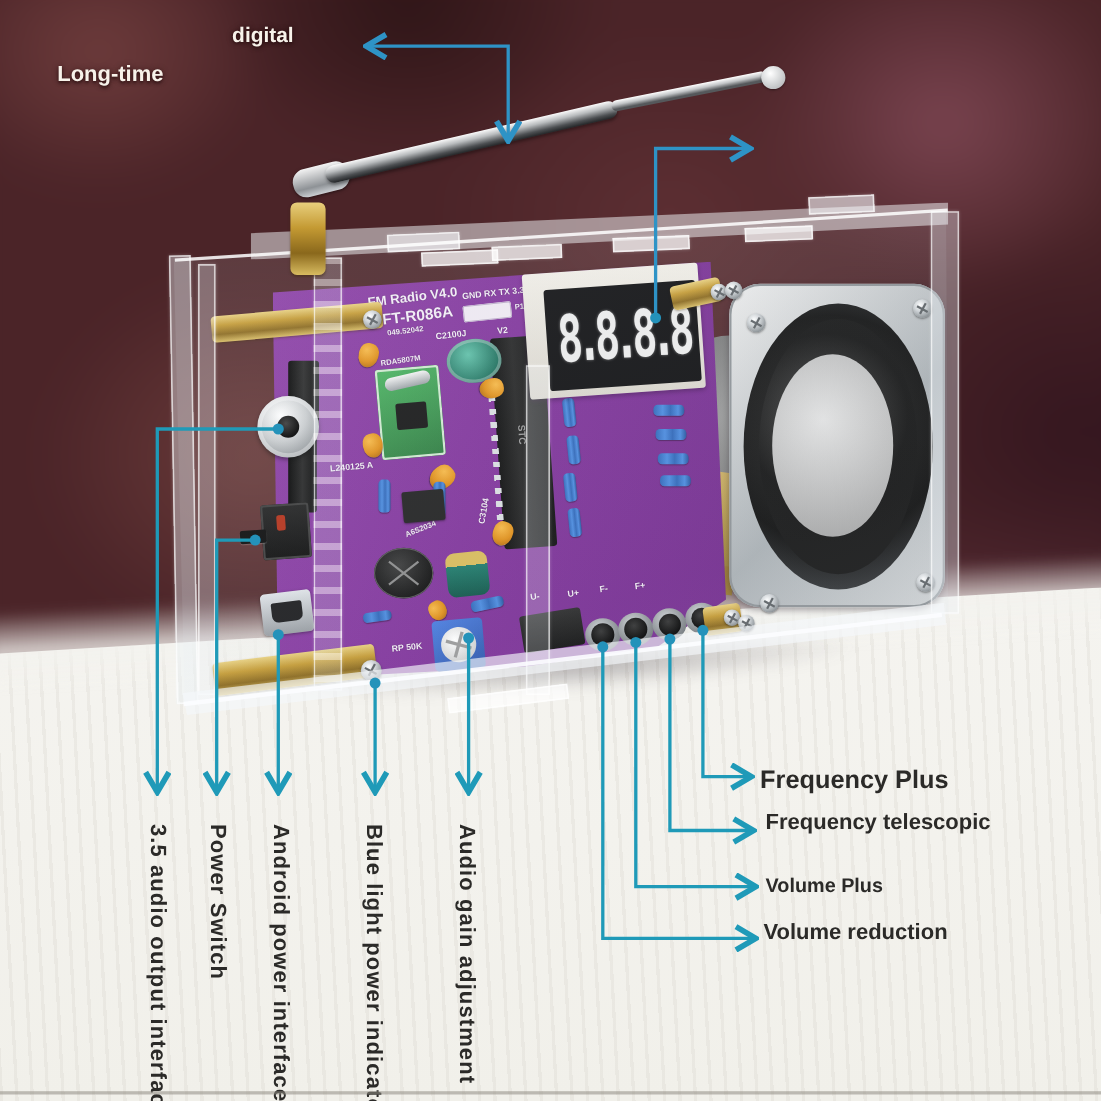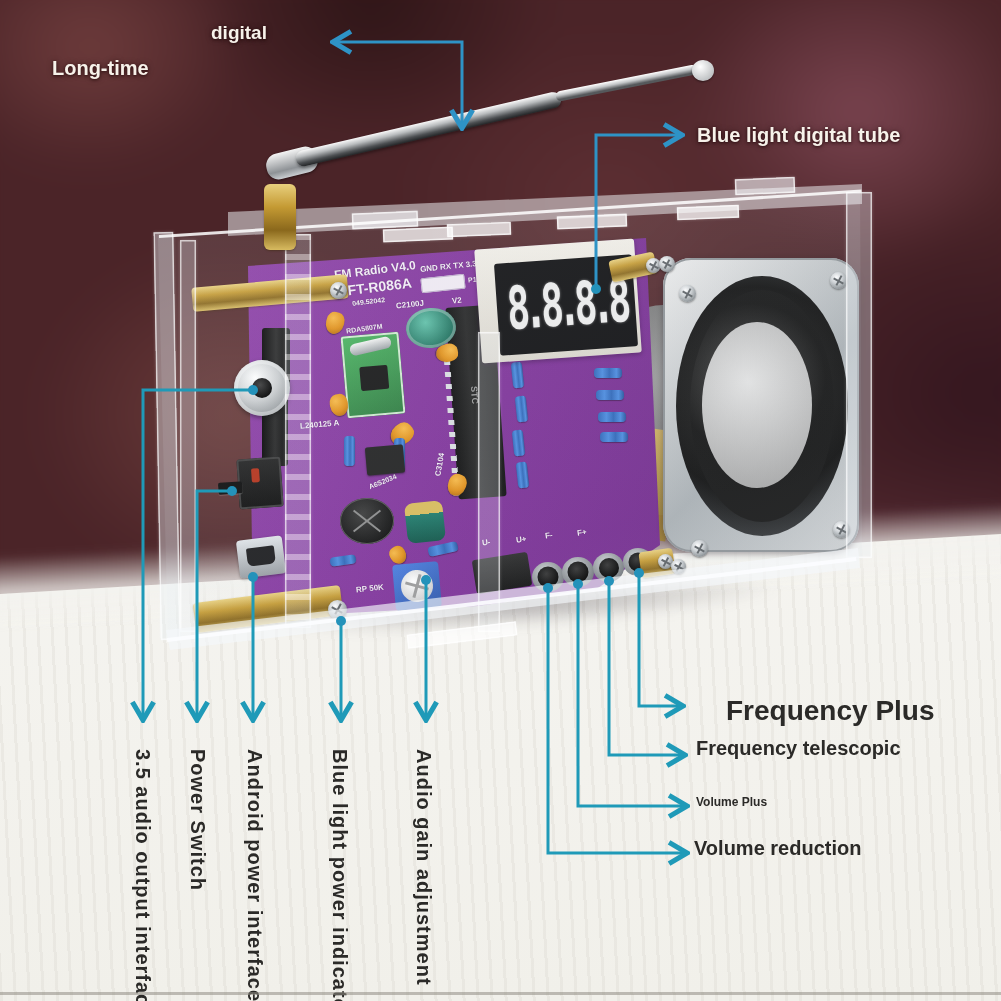--- a/index.html
+++ b/index.html
@@ -241,27 +241,26 @@
         <circle cx="578" cy="584" r="5"></circle>
         <circle cx="609" cy="581" r="5"></circle>
         <circle cx="639" cy="573" r="5"></circle>
     </g>
   </svg>
 
   <div class="abs lab-light" style="left:52px;top:57px;font-size:20px;">Long-time</div>
   <div class="abs" style="left:145px;top:22px;width:188px;text-align:center;line-height:22px;">
     <div class="lab-light" style="font-size:19px;">digital</div>
   </div>
-  <div class="abs lab-light" style="left:697px;top:124px;font-size:20px;">Blue light digital tube</div>
 
   <div class="abs vlab" style="left:131px;top:749px;">3.5 audio output interface</div>
   <div class="abs vlab" style="left:186px;top:749px;">Power Switch</div>
   <div class="abs vlab" style="left:243px;top:749px;">Android power interface</div>
   <div class="abs vlab" style="left:328px;top:749px;">Blue light power indicator</div>
   <div class="abs vlab" style="left:412px;top:749px;">Audio gain adjustment</div>
 
-  <div class="abs lab-dark" style="left:726px;top:695px;font-size:28px;">Frequency Plus</div>
+  <div class="abs lab-dark" style="left:691px;top:695px;font-size:23px;">Frequency Plus</div>
   <div class="abs lab-dark" style="left:696px;top:737px;font-size:20px;">Frequency telescopic</div>
-  <div class="abs lab-dark" style="left:696px;top:795px;font-size:12px;">Volume Plus</div>
+  <div class="abs lab-dark" style="left:696px;top:795px;font-size:18px;">Volume Plus</div>
   <div class="abs lab-dark" style="left:694px;top:837px;font-size:20px;">Volume reduction</div>
 
   <div id="bottom-line"></div>
 </div>
 
 </body></html>

